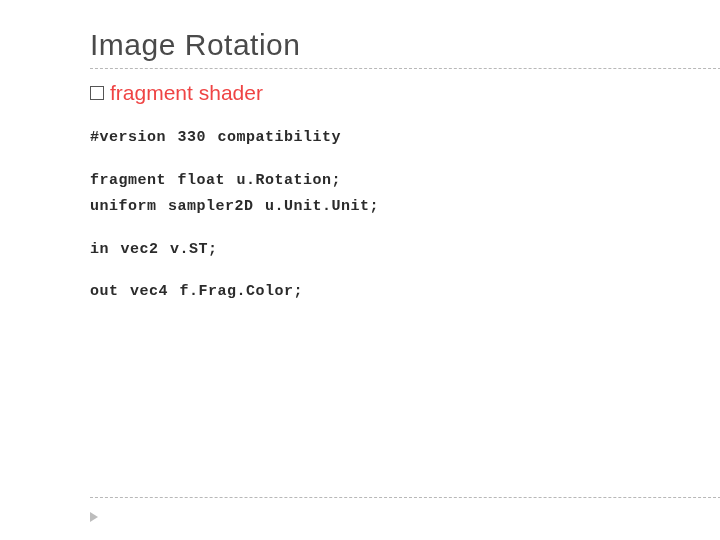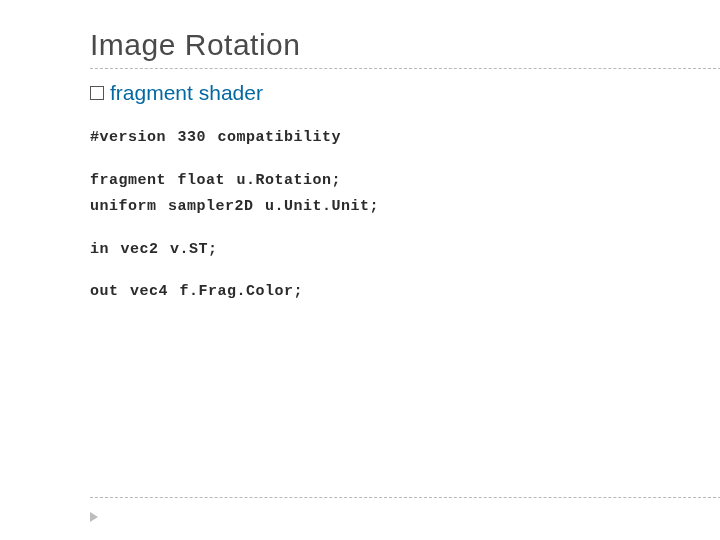--- a/index.html
+++ b/index.html
@@ -40,21 +40,21 @@
   }
   .bullet-box {
     width: 12px;
     height: 12px;
     border: 1.5px solid #555;
     background: #fff;
     flex: 0 0 auto;
   }
   .bullet-text {
     font-size: 21px;
-    color: #0369a1;
+    color: #ef4444;
   }
   .code {
     font-family: "Courier New", Courier, monospace;
     font-weight: bold;
     font-size: 15px;
     color: #2b2b2b;
     line-height: 1.5;
     letter-spacing: 0.5px;
     word-spacing: 2px;
   }

